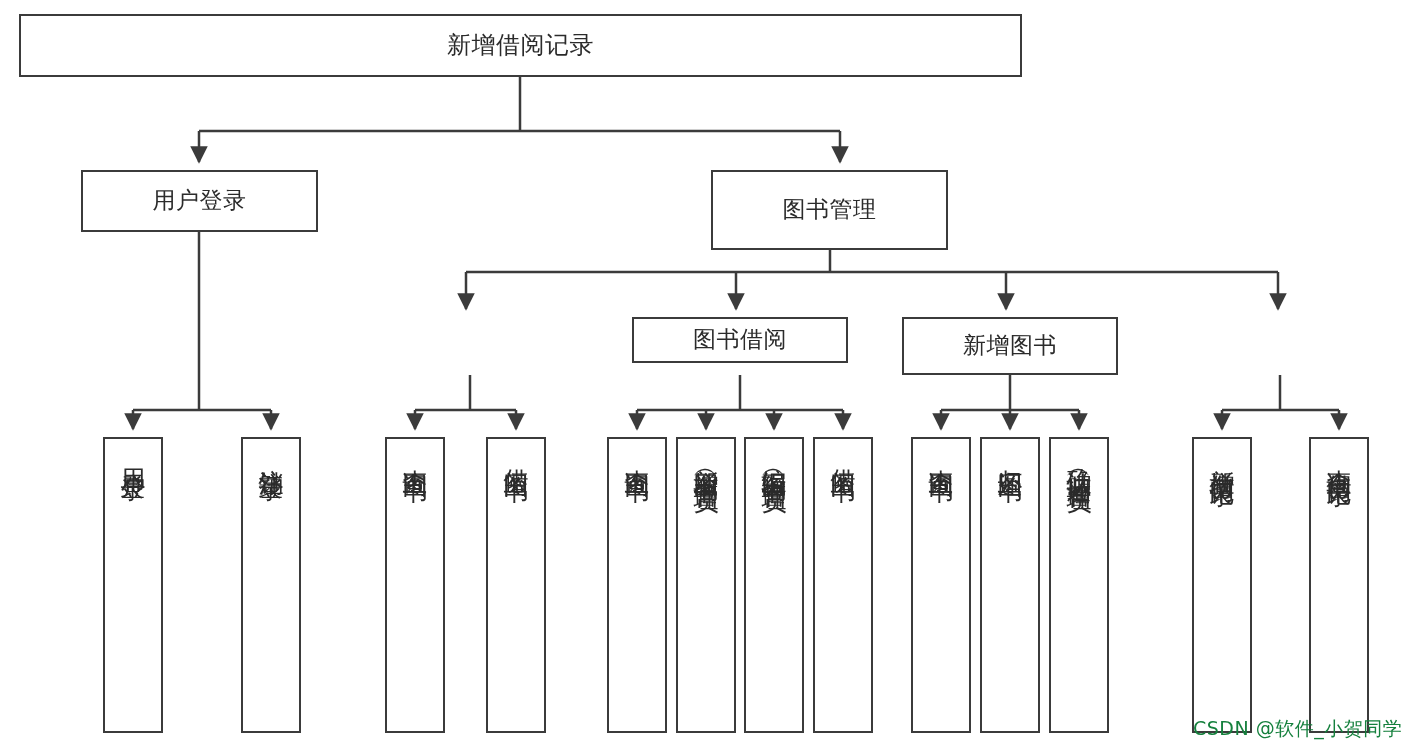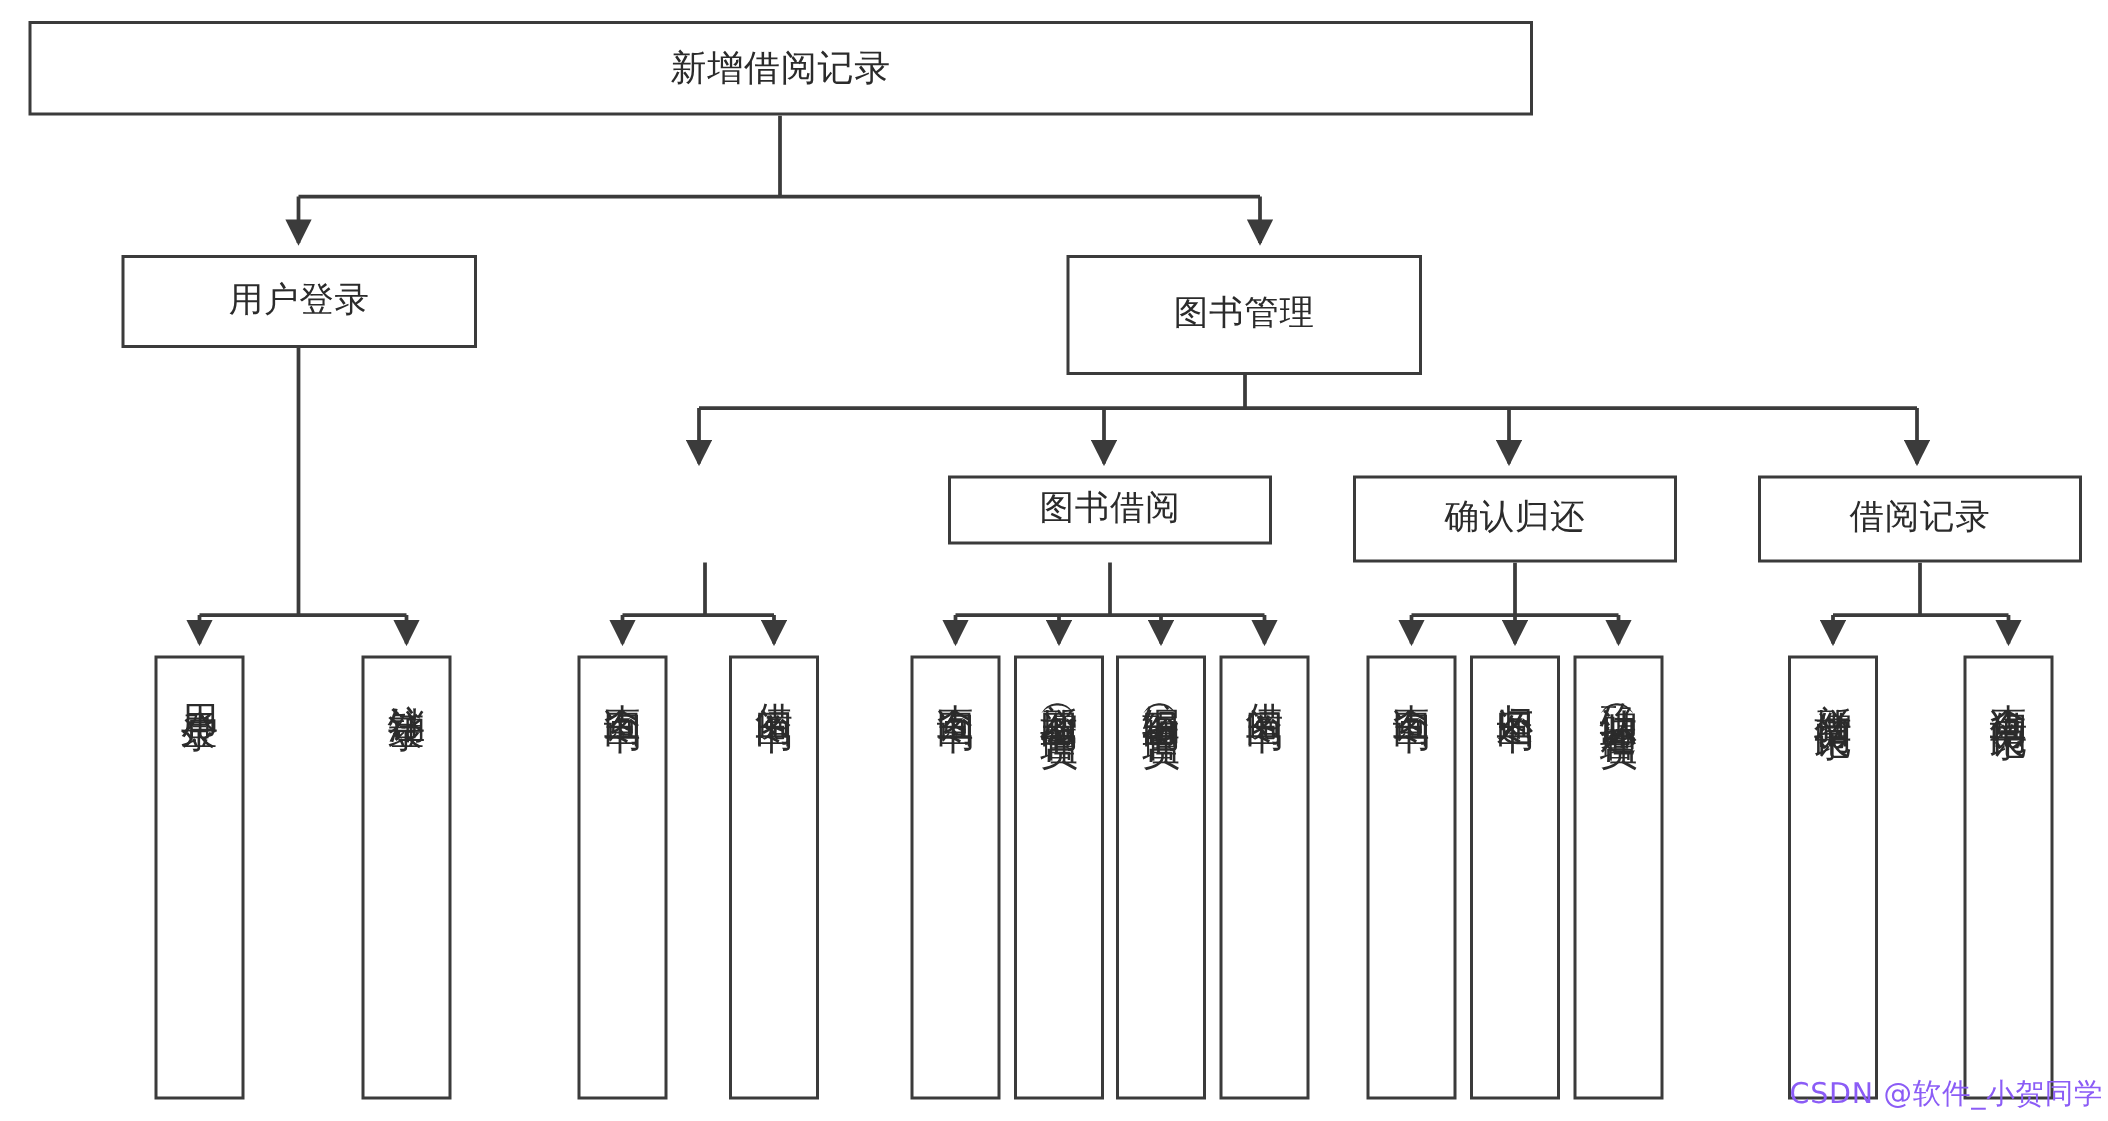--- a/index.html
+++ b/index.html
@@ -57,21 +57,21 @@
   .node.v .label {
     writing-mode: vertical-rl;
     text-orientation: upright;
     font-size: 25px;
     line-height: 1.0;
     letter-spacing: 3px;
     white-space: nowrap;
   }
   .watermark {
     position: absolute;
-    color: #8b5cf6;
+    color: #15803d;
     font-size: 19px;
     letter-spacing: 0.5px;
     white-space: nowrap;
     user-select: none;
   }
 </style>
 </head>
 <body>
 
 <div id="canvas">
@@ -137,26 +137,23 @@
   <div class="node h" style="left:711px; top:170px; width:237px; height:80px;">
     <span class="label">图书管理</span>
   </div>
 
 
   <div class="node h" style="left:632px; top:317px; width:216px; height:46px;">
     <span class="label">图书借阅</span>
   </div>
 
   <div class="node h" style="left:902px; top:317px; width:216px; height:58px;">
-    <span class="label">确认归还</span>
-  </div>
-
-  <div class="node h" style="left:1172px; top:317px; width:216px; height:58px;">
-    <span class="label">借阅记录</span>
-  </div>
+    <span class="label">新增图书</span>
+  </div>
+
 
   <div class="node v" style="left:103px; top:437px; width:60px; height:296px;">
     <span class="label">用户登录</span>
   </div>
 
   <div class="node v" style="left:241px; top:437px; width:60px; height:296px;">
     <span class="label">注销登录</span>
   </div>
 
   <div class="node v" style="left:385px; top:437px; width:60px; height:296px;">

